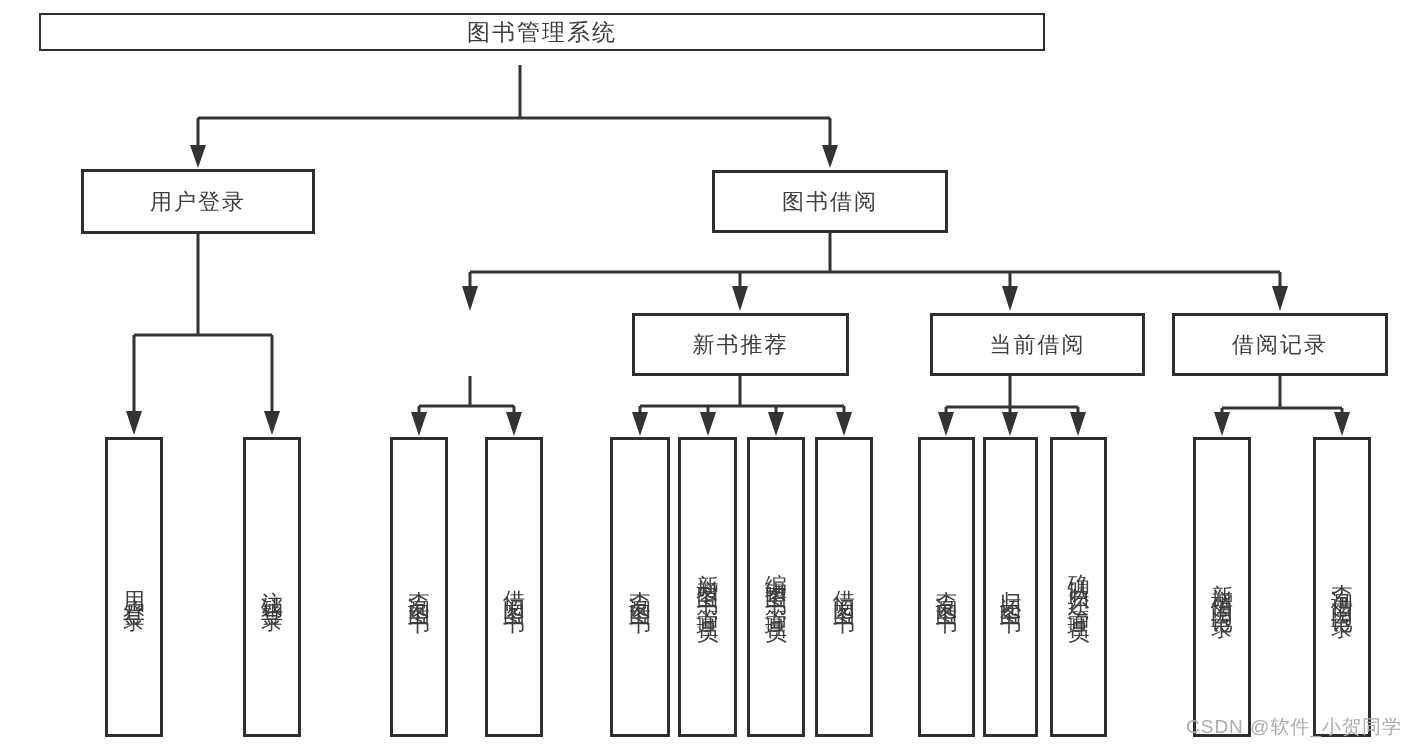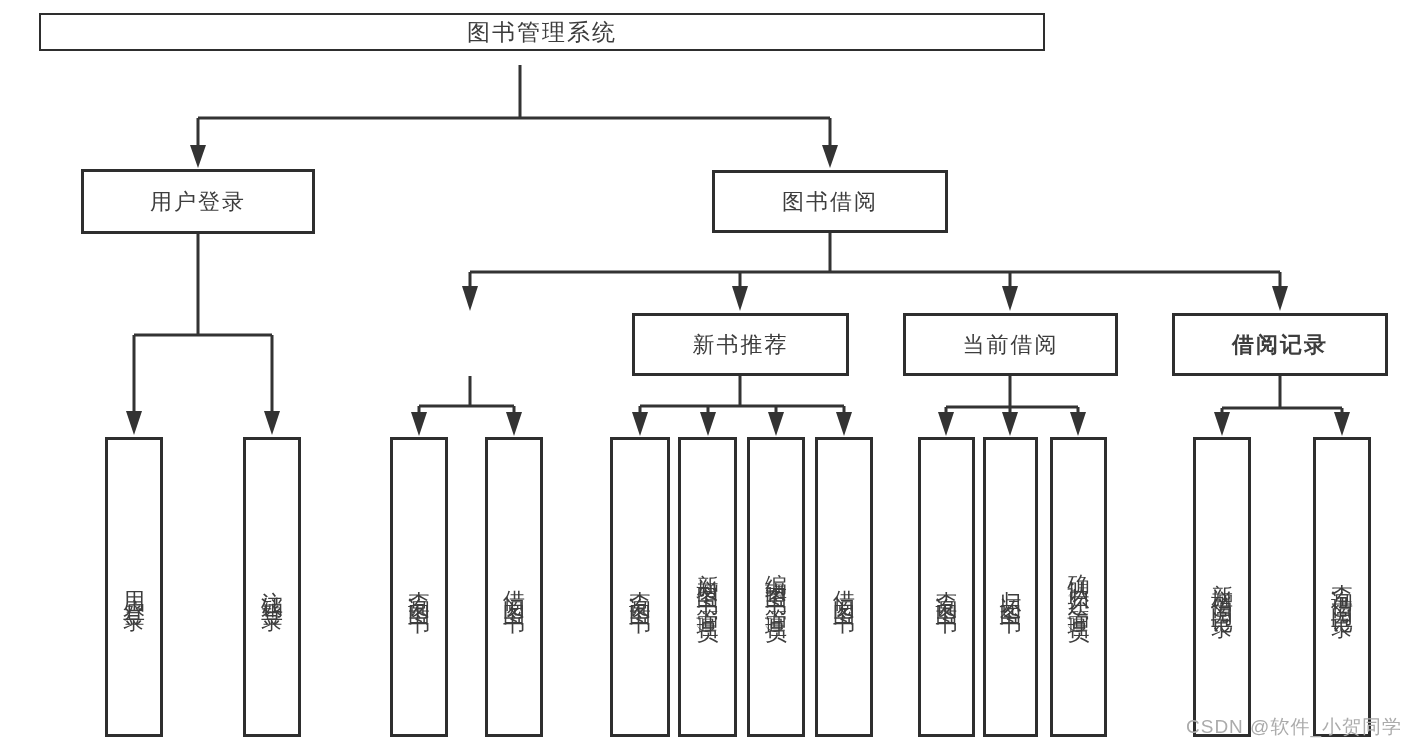--- a/index.html
+++ b/index.html
@@ -101,24 +101,24 @@
   <div class="node" style="left:81px;top:169px;width:234px;height:65px;">
     <span>用户登录</span>
   </div>
   <div class="node" style="left:712px;top:170px;width:236px;height:63px;">
     <span>图书借阅</span>
   </div>
 
   <div class="node" style="left:632px;top:313px;width:217px;height:63px;">
     <span>新书推荐</span>
   </div>
-  <div class="node" style="left:903px;top:313px;width:215px;height:63px;">
+  <div class="node" style="left:930px;top:313px;width:215px;height:63px;">
     <span>当前借阅</span>
   </div>
-  <div class="node" style="left:1172px;top:313px;width:216px;height:63px;font-weight:bold;">
+  <div class="node" style="left:1172px;top:313px;width:216px;height:63px;">
     <span>借阅记录</span>
   </div>
 
   <div class="node leaf" style="left:105px;top:437px;width:58px;height:300px;">
     <span class="vlabel">用户登录</span>
   </div>
   <div class="node leaf" style="left:243px;top:437px;width:58px;height:300px;">
     <span class="vlabel">注销登录</span>
   </div>
 

